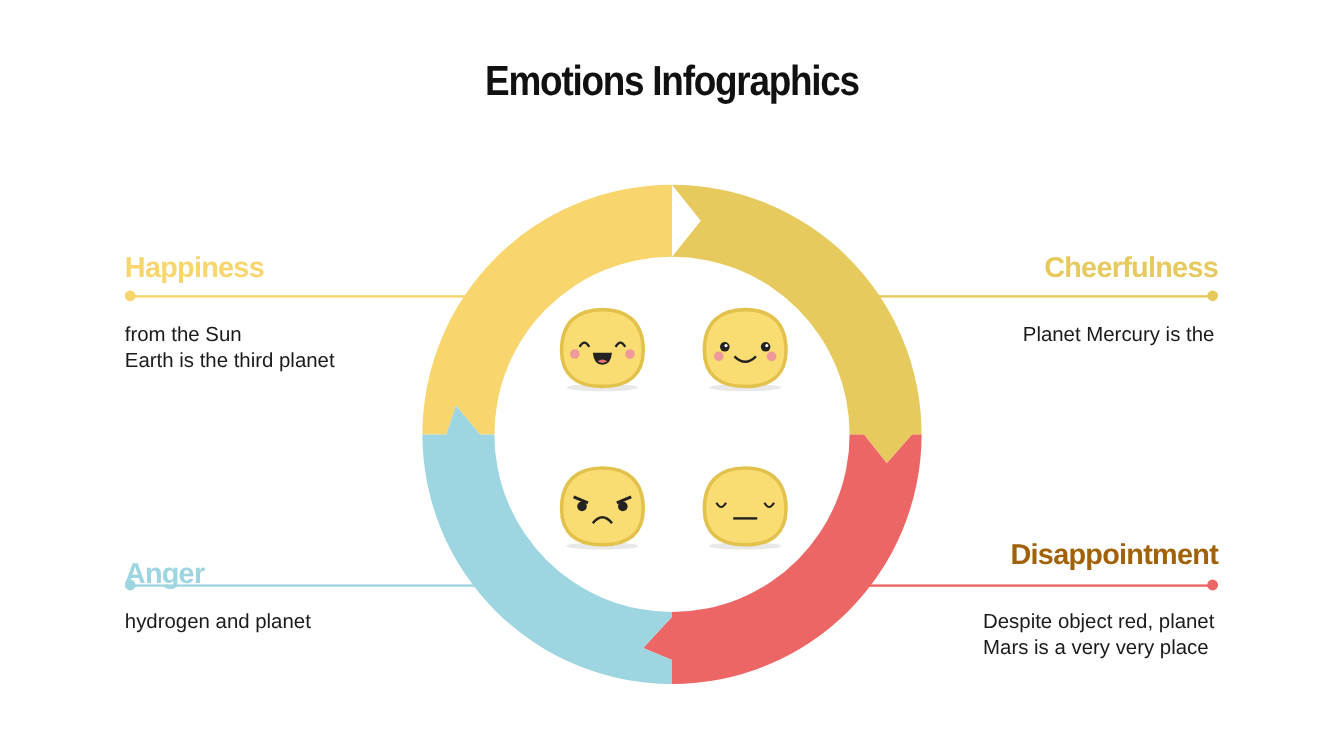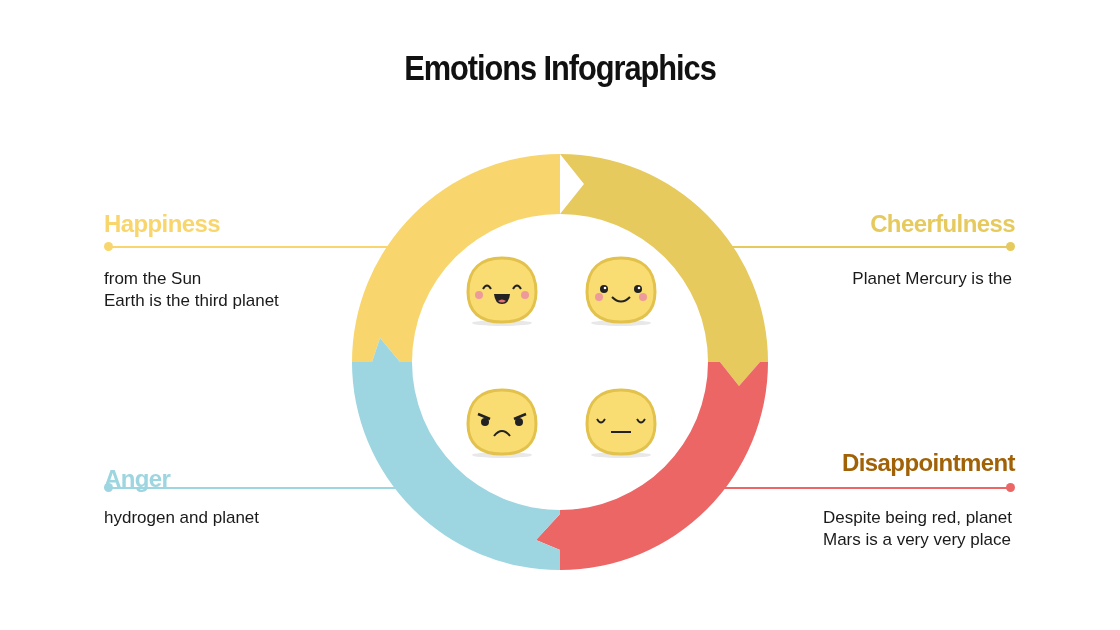--- a/index.html
+++ b/index.html
@@ -99,15 +99,15 @@
 <div class="dot" style="left:104px; top:483px; background:#9DD5E0;"></div>
 <div class="line" style="left:108px; top:487px; width:290px; background:#9DD5E0;"></div>
 <div class="desc" style="left:104px; top:507px;">
   <div>hydrogen and planet</div>
 </div>
 
 <div class="label right" style="right:105px; top:449px; color:#a16207;">Disappointment</div>
 <div class="line" style="left:722px; top:487px; width:290px; background:#EC6666;"></div>
 <div class="dot" style="left:1006px; top:483px; background:#EC6666;"></div>
 <div class="desc right" style="right:108px; top:507px;">
-  <div>Despite being red, planet</div>
+  <div>Despite object red, planet</div>
   <div>Mars is a very very place</div>
 </div>
 
 </body></html>

